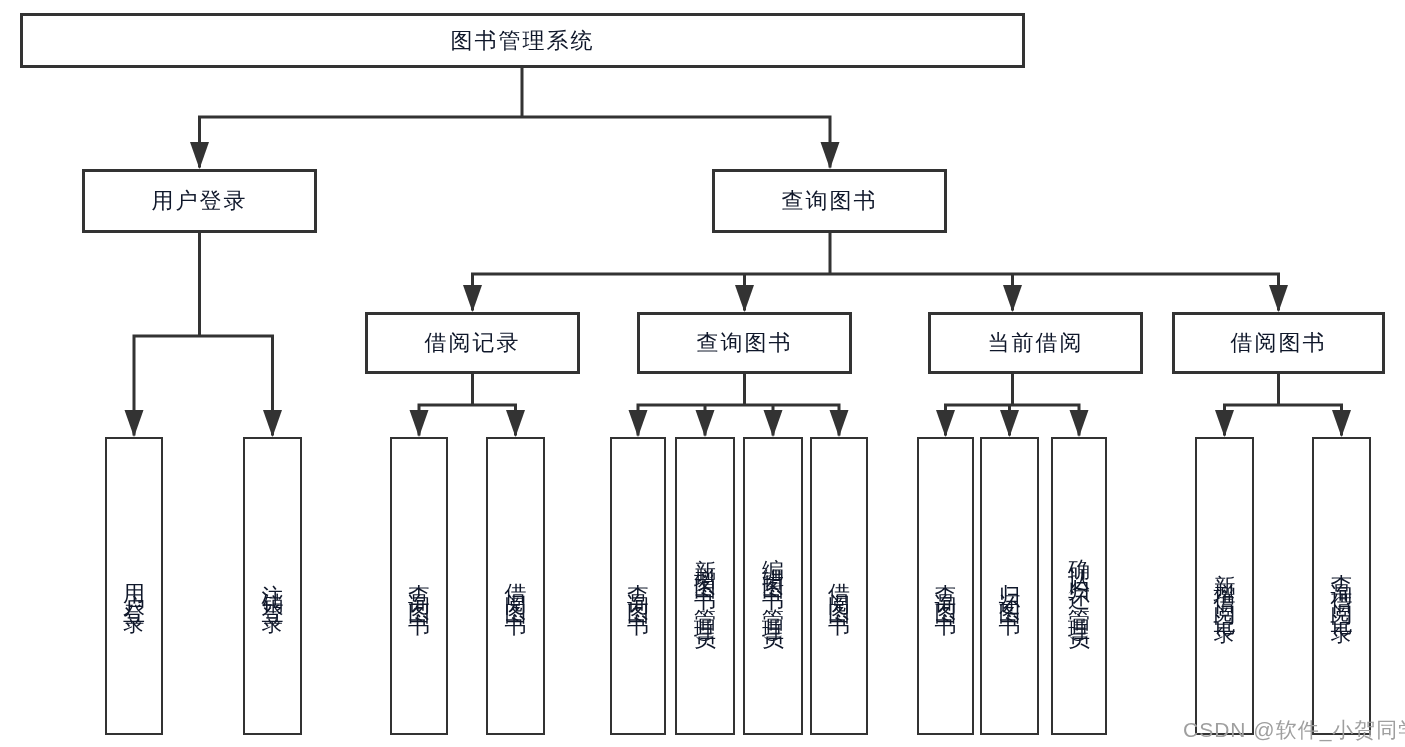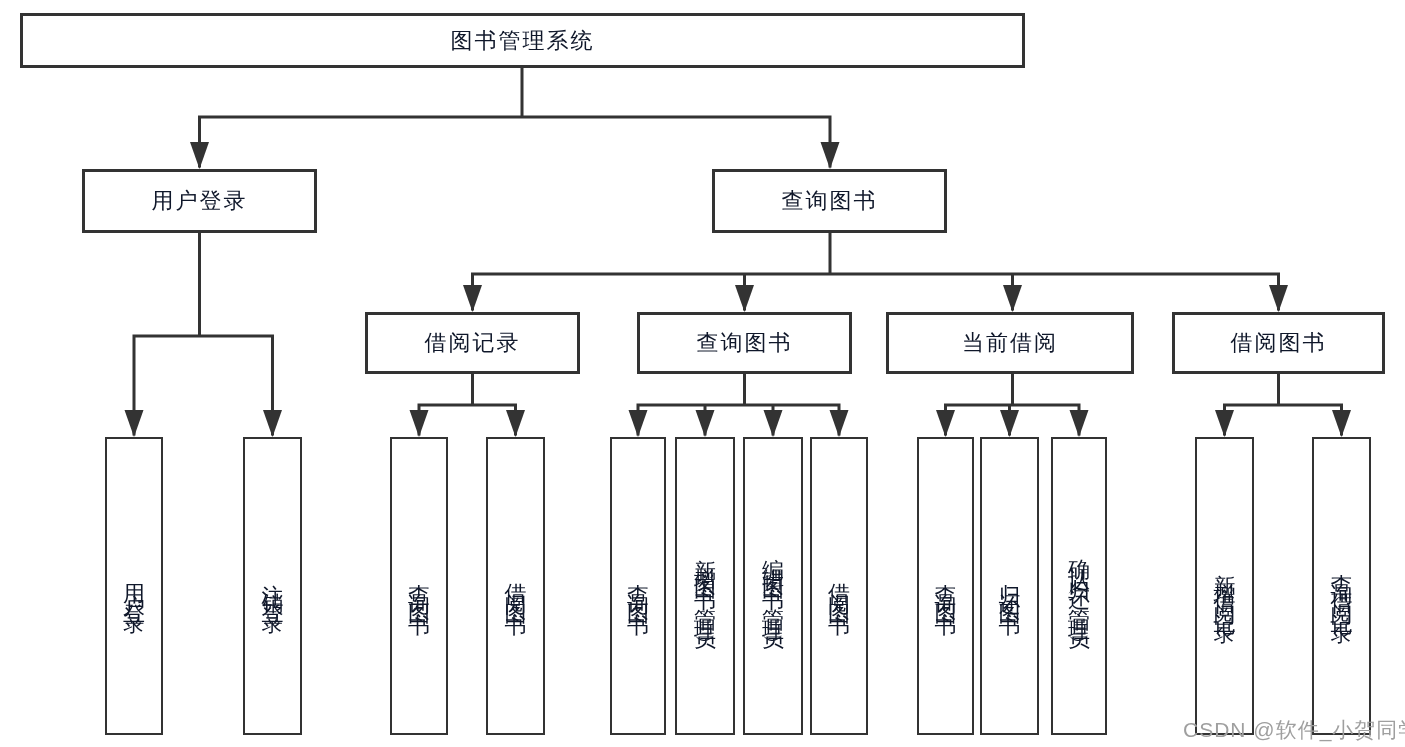--- a/index.html
+++ b/index.html
@@ -68,21 +68,21 @@
       </g>
   </svg>
 
   <div class="box" style="left:20px;top:13px;width:1005px;height:55px">图书管理系统</div>
 
   <div class="box" style="left:82px;top:169px;width:235px;height:64px">用户登录</div>
   <div class="box" style="left:712px;top:169px;width:235px;height:64px">查询图书</div>
 
   <div class="box" style="left:365px;top:312px;width:215px;height:62px">借阅记录</div>
   <div class="box" style="left:637px;top:312px;width:215px;height:62px">查询图书</div>
-  <div class="box" style="left:886px;top:312px;width:248px;height:62px">当前借阅</div>
+  <div class="box" style="left:928px;top:312px;width:215px;height:62px">当前借阅</div>
   <div class="box" style="left:1172px;top:312px;width:213px;height:62px">借阅图书</div>
 
   <div class="box leaf" style="left:105px;top:437px;width:58px;height:298px">用户登录</div>
   <div class="box leaf" style="left:243px;top:437px;width:59px;height:298px">注销登录</div>
   <div class="box leaf" style="left:390px;top:437px;width:58px;height:298px">查询图书</div>
   <div class="box leaf" style="left:486px;top:437px;width:59px;height:298px">借阅图书</div>
   <div class="box leaf" style="left:610px;top:437px;width:56px;height:298px">查询图书</div>
   <div class="box leaf" style="left:675px;top:437px;width:60px;height:298px">新增图书（管理员）</div>
   <div class="box leaf" style="left:743px;top:437px;width:60px;height:298px">编辑图书（管理员）</div>
   <div class="box leaf" style="left:810px;top:437px;width:58px;height:298px">借阅图书</div>

